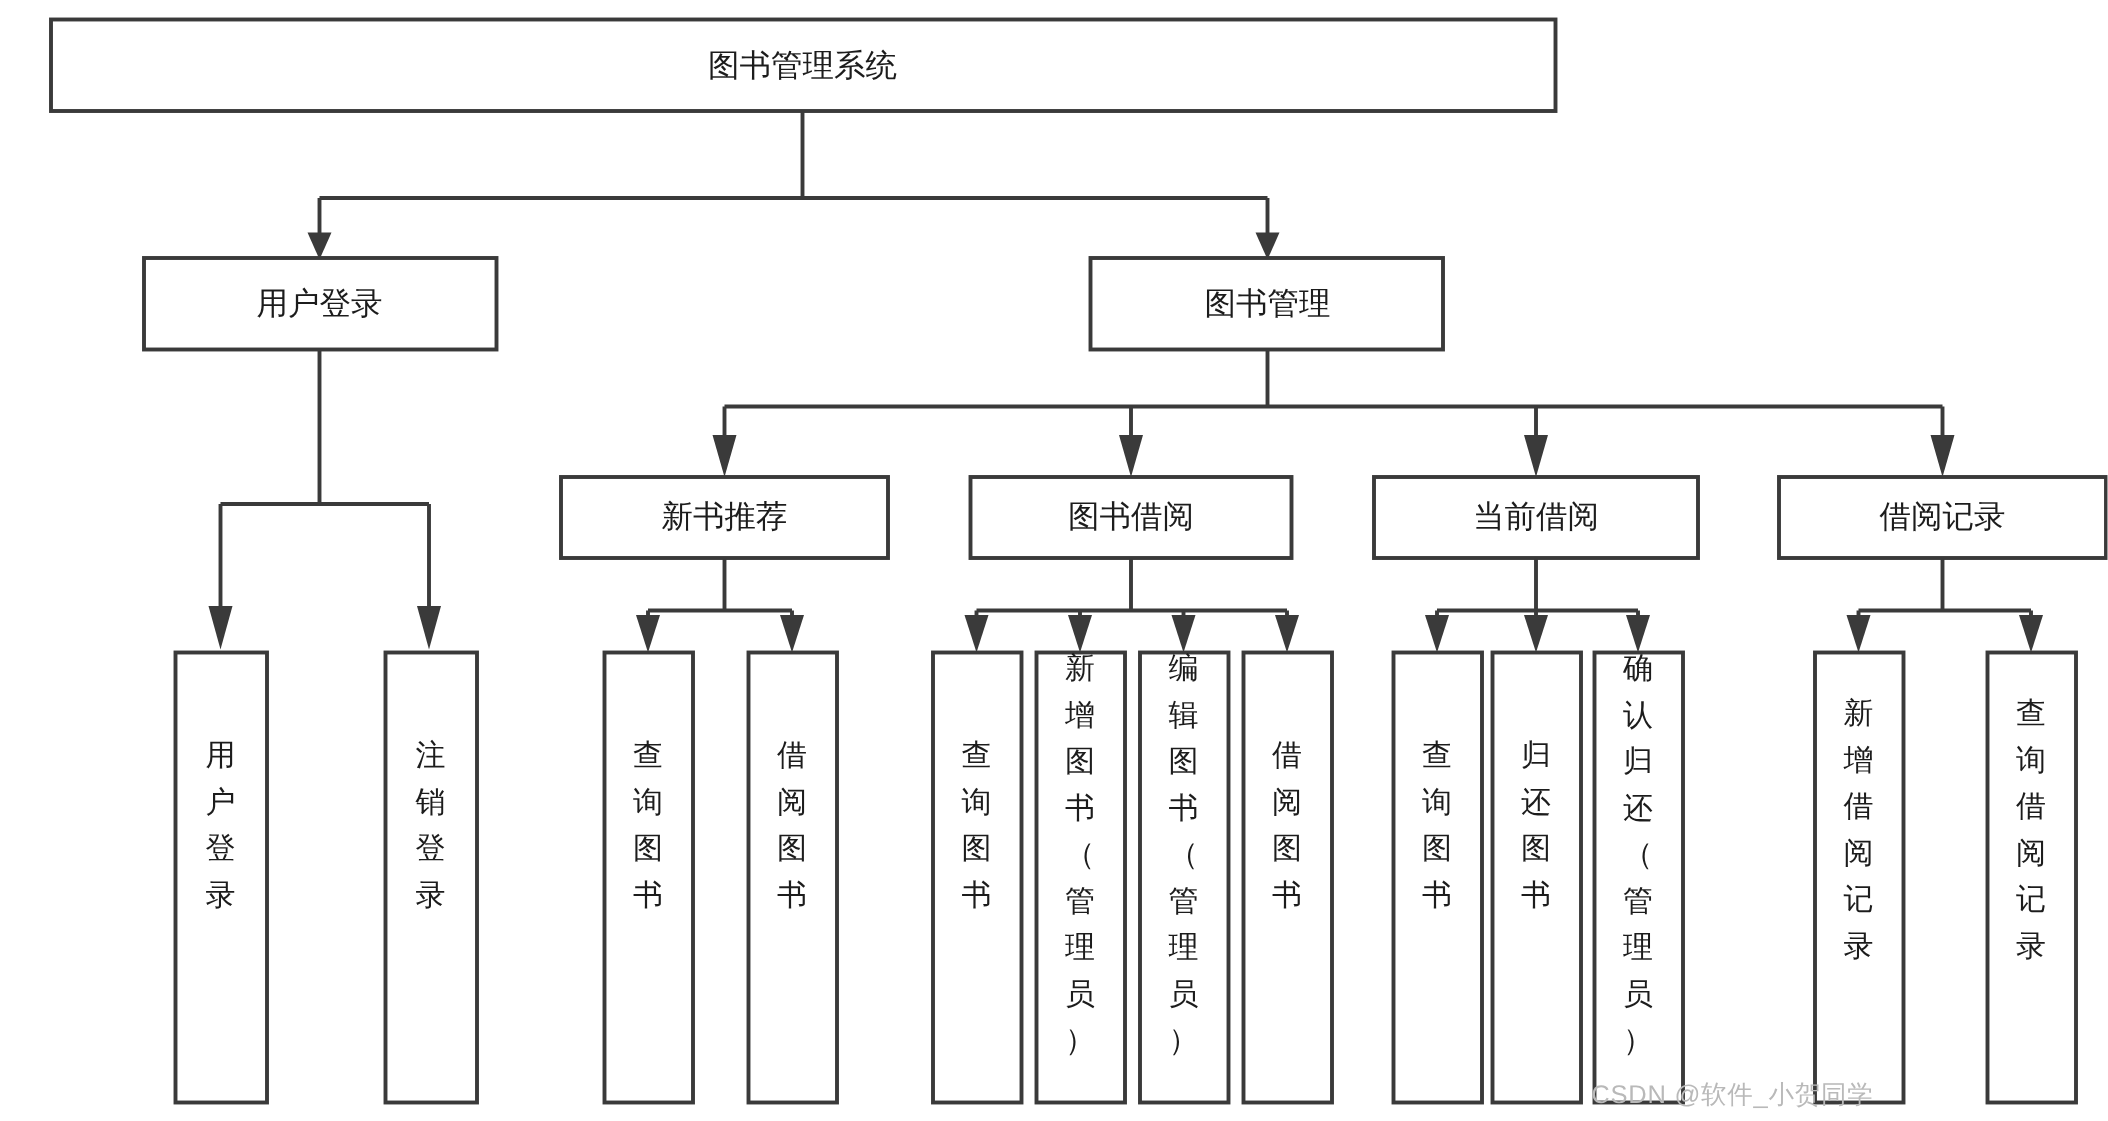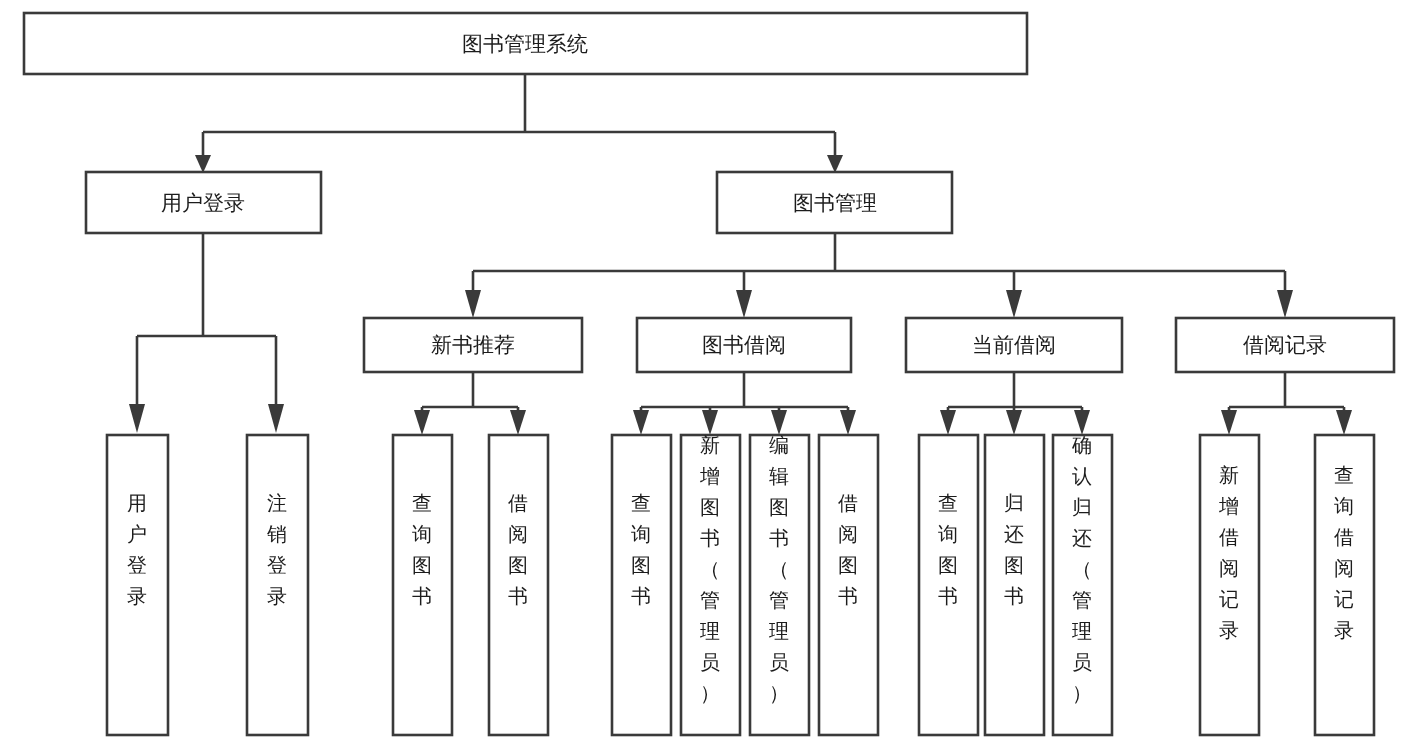--- a/index.html
+++ b/index.html
@@ -9,21 +9,21 @@
   }
   body {
     width: 1405px;
     height: 747px;
     font-family: "Liberation Sans", "DejaVu Sans", sans-serif;
     overflow: hidden;
     position: relative;
   }
   #diagram-root {
     position: absolute;
-    left: 4px;
+    left: 14px;
     top: 0;
     width: 1245px;
     height: 747px;
   }
   svg.diagram {
     display: block;
     width: 1405px;
     height: 747px;
   }
   .node-box {
@@ -221,13 +221,14 @@
       <rect class="node-box" x="1196" y="435" width="59" height="300"></rect>
       <text class="node-label-vert" x="1225" y="482"><tspan x="1225" y="482">新</tspan><tspan x="1225" y="513">增</tspan><tspan x="1225" y="544">借</tspan><tspan x="1225" y="575">阅</tspan><tspan x="1225" y="606">记</tspan><tspan x="1225" y="637">录</tspan></text>
     </g>
     <g>
       <rect class="node-box" x="1311" y="435" width="59" height="300"></rect>
       <text class="node-label-vert" x="1340" y="482"><tspan x="1340" y="482">查</tspan><tspan x="1340" y="513">询</tspan><tspan x="1340" y="544">借</tspan><tspan x="1340" y="575">阅</tspan><tspan x="1340" y="606">记</tspan><tspan x="1340" y="637">录</tspan></text>
     </g>
 
   </svg>
 
+  <div class="watermark">CSDN @软件_小贺同学</div>
 </div>
 
 </body></html>

